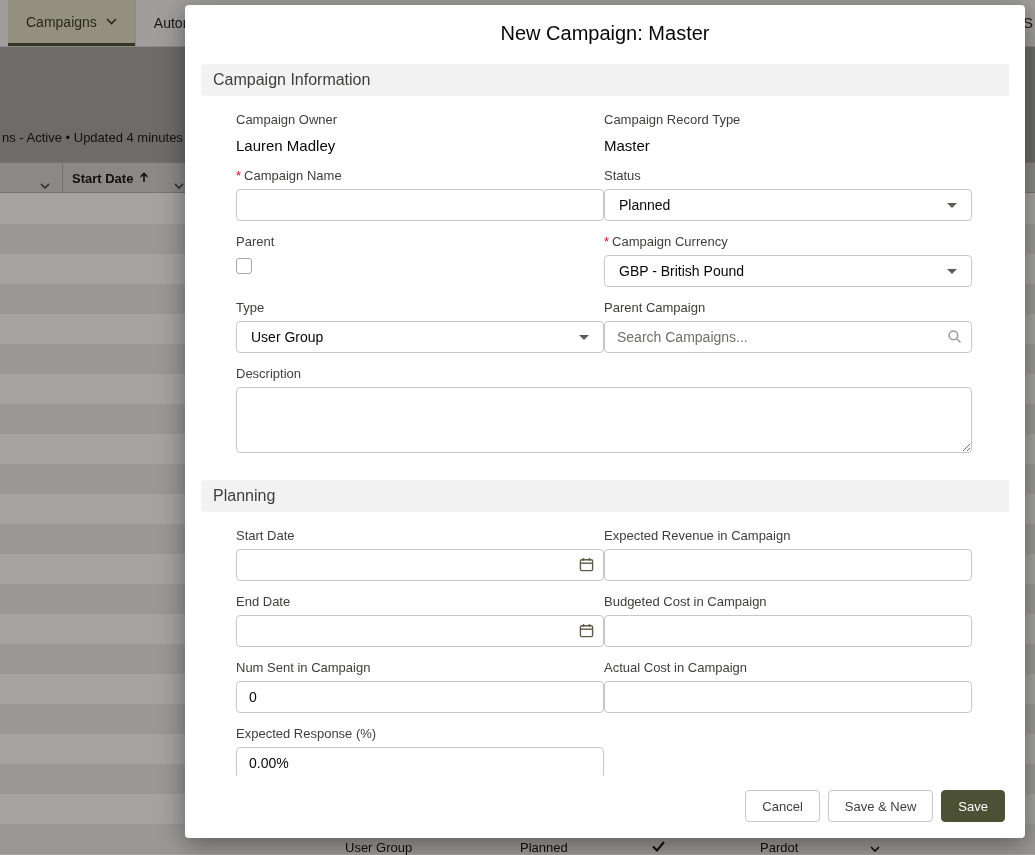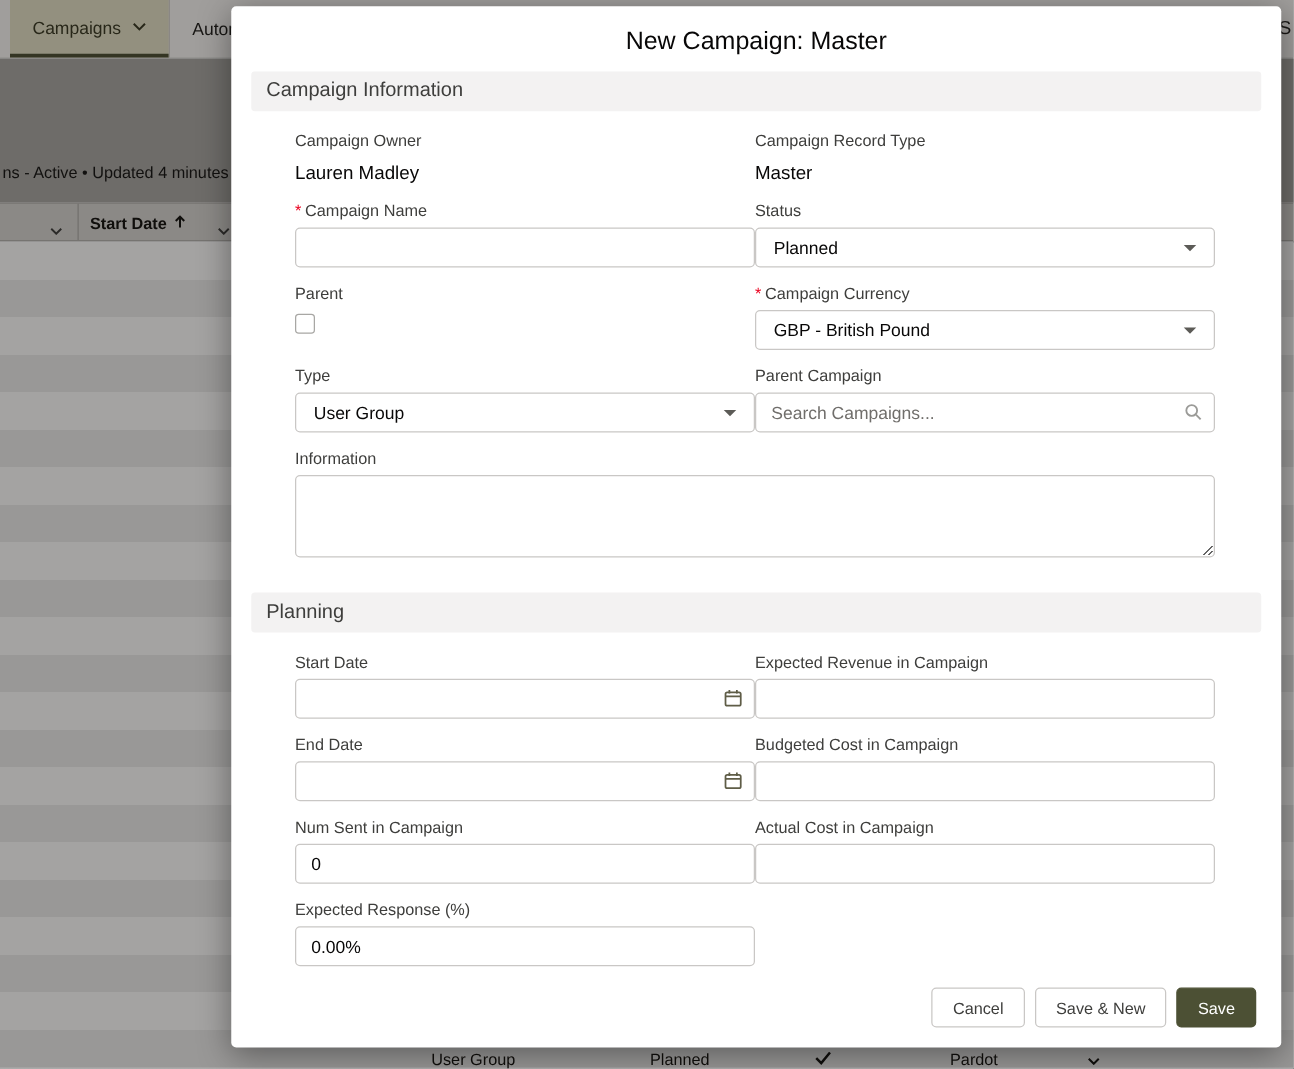--- a/index.html
+++ b/index.html
@@ -43,21 +43,21 @@
   .modal { position:absolute; left:185px; top:5px; width:840px; height:833px;
            background:#fff; border-radius:4px; box-shadow:0 6px 26px rgba(0,0,0,0.4);
            display:flex; flex-direction:column; z-index:10; overflow:hidden; }
 
   .modal-header { padding:17px 16px 12px; text-align:center; flex:0 0 auto; }
   .modal-title { font-size:20px; font-weight:400; color:#080707; }
 
   .modal-body { flex:1 1 auto; padding:0 16px; overflow:hidden; }
 
   .section-header { background:#f3f2f2; border-radius:3px; padding:7px 12px;
-                    font-size:16px; color:#3e3e3c; }
+                    font-size:16px; color:#3e3e3c; margin-top:7px; }
   .section-header.planning { margin-top:10px; }
 
   .form { display:grid; grid-template-columns:1fr 1fr; 
           padding:16px 37px 0 35px; }
   .field { margin-bottom:13px; }
   .field.full { grid-column:1 / -1; }
   .field-label { display:flex; align-items:flex-start; font-size:13px; color:#3e3e3c;
                  line-height:16px; margin-bottom:5px; }
   .required { color:var(--required,#ea001e); margin-right:3px; }
   .field-value { font-size:15px; color:#080707; line-height:19px; padding-top:3px; }
@@ -224,21 +224,21 @@
             <span class="right-icon">
               <svg width="15" height="15" viewBox="0 0 16 16">
                   <circle cx="6.8" cy="6.8" r="4.6" fill="none" stroke="#9b9b98" stroke-width="1.6"></circle>
                   <line x1="10.4" y1="10.4" x2="14.4" y2="14.4" stroke="#9b9b98" stroke-width="1.6"></line>
                 </svg>
             </span>
           </div>
         </div>
 
         <div class="field full">
-          <div class="field-label">Information</div>
+          <div class="field-label">Description</div>
           <textarea class="textarea" style=""></textarea>
         </div>
       </div>
 
       <div class="section-header planning">Planning</div>
 
       <div class="form">
 
         <div class="field">
           <div class="field-label">Start Date</div>

